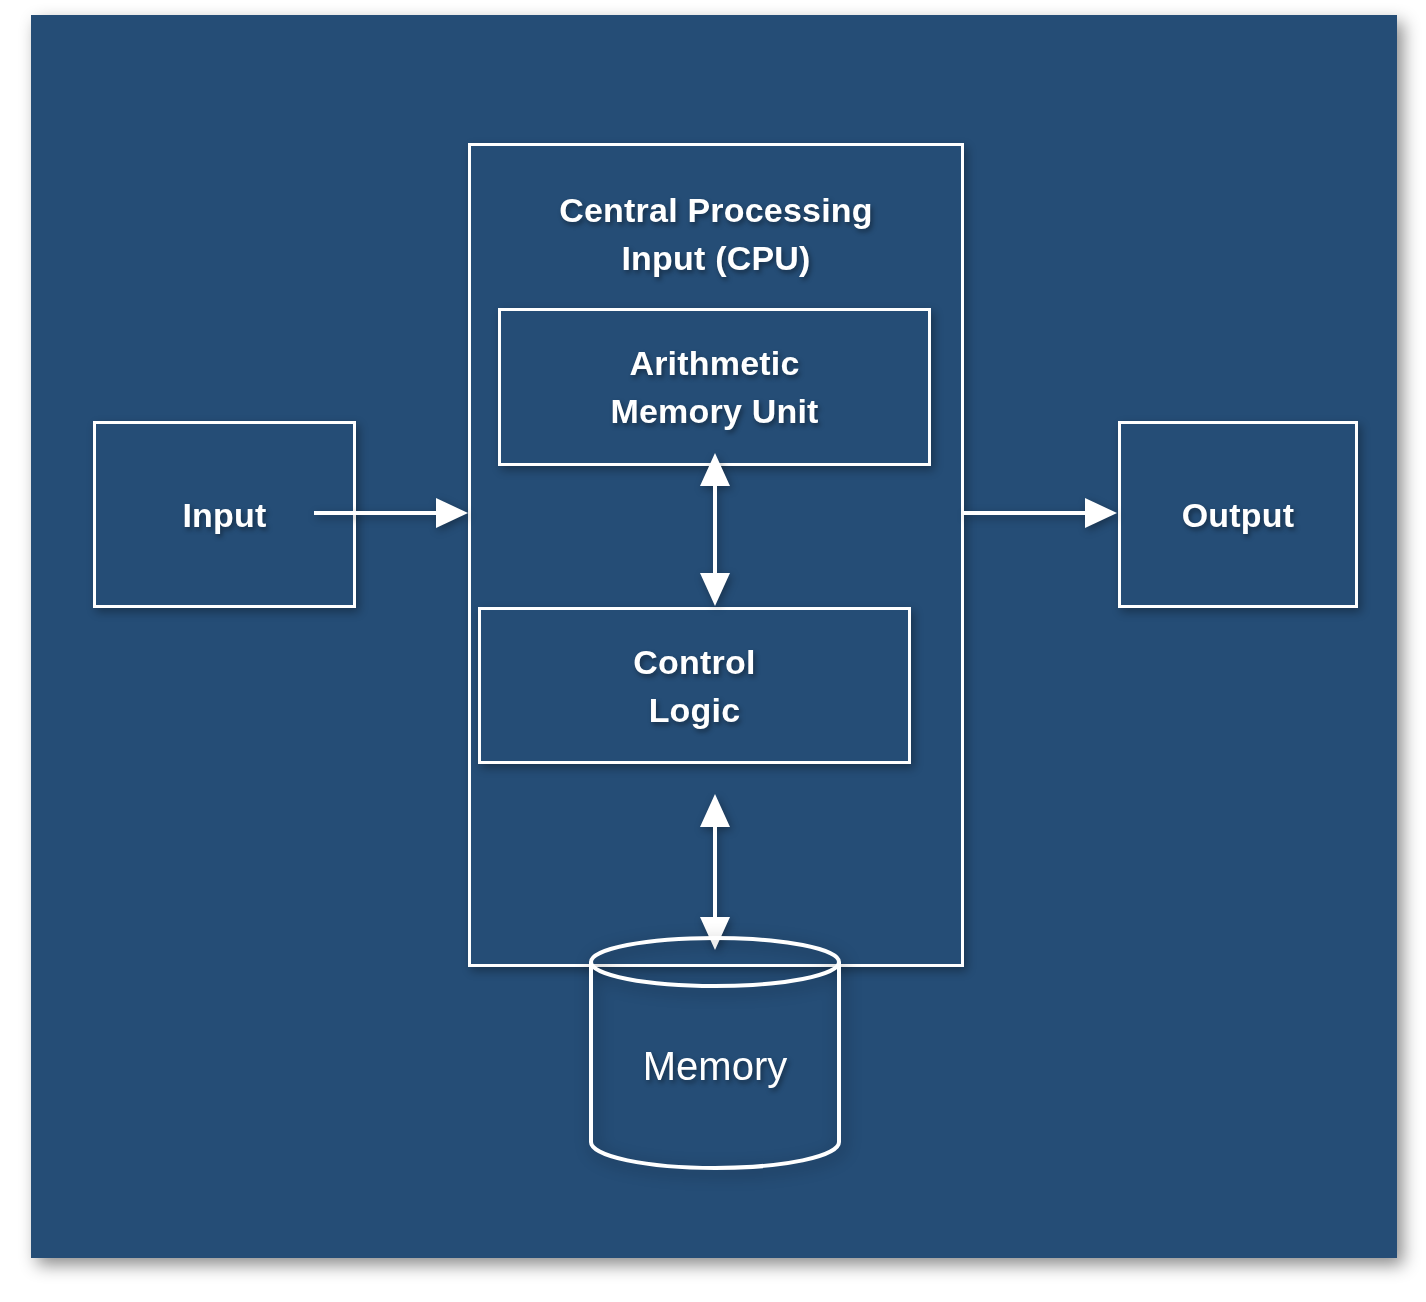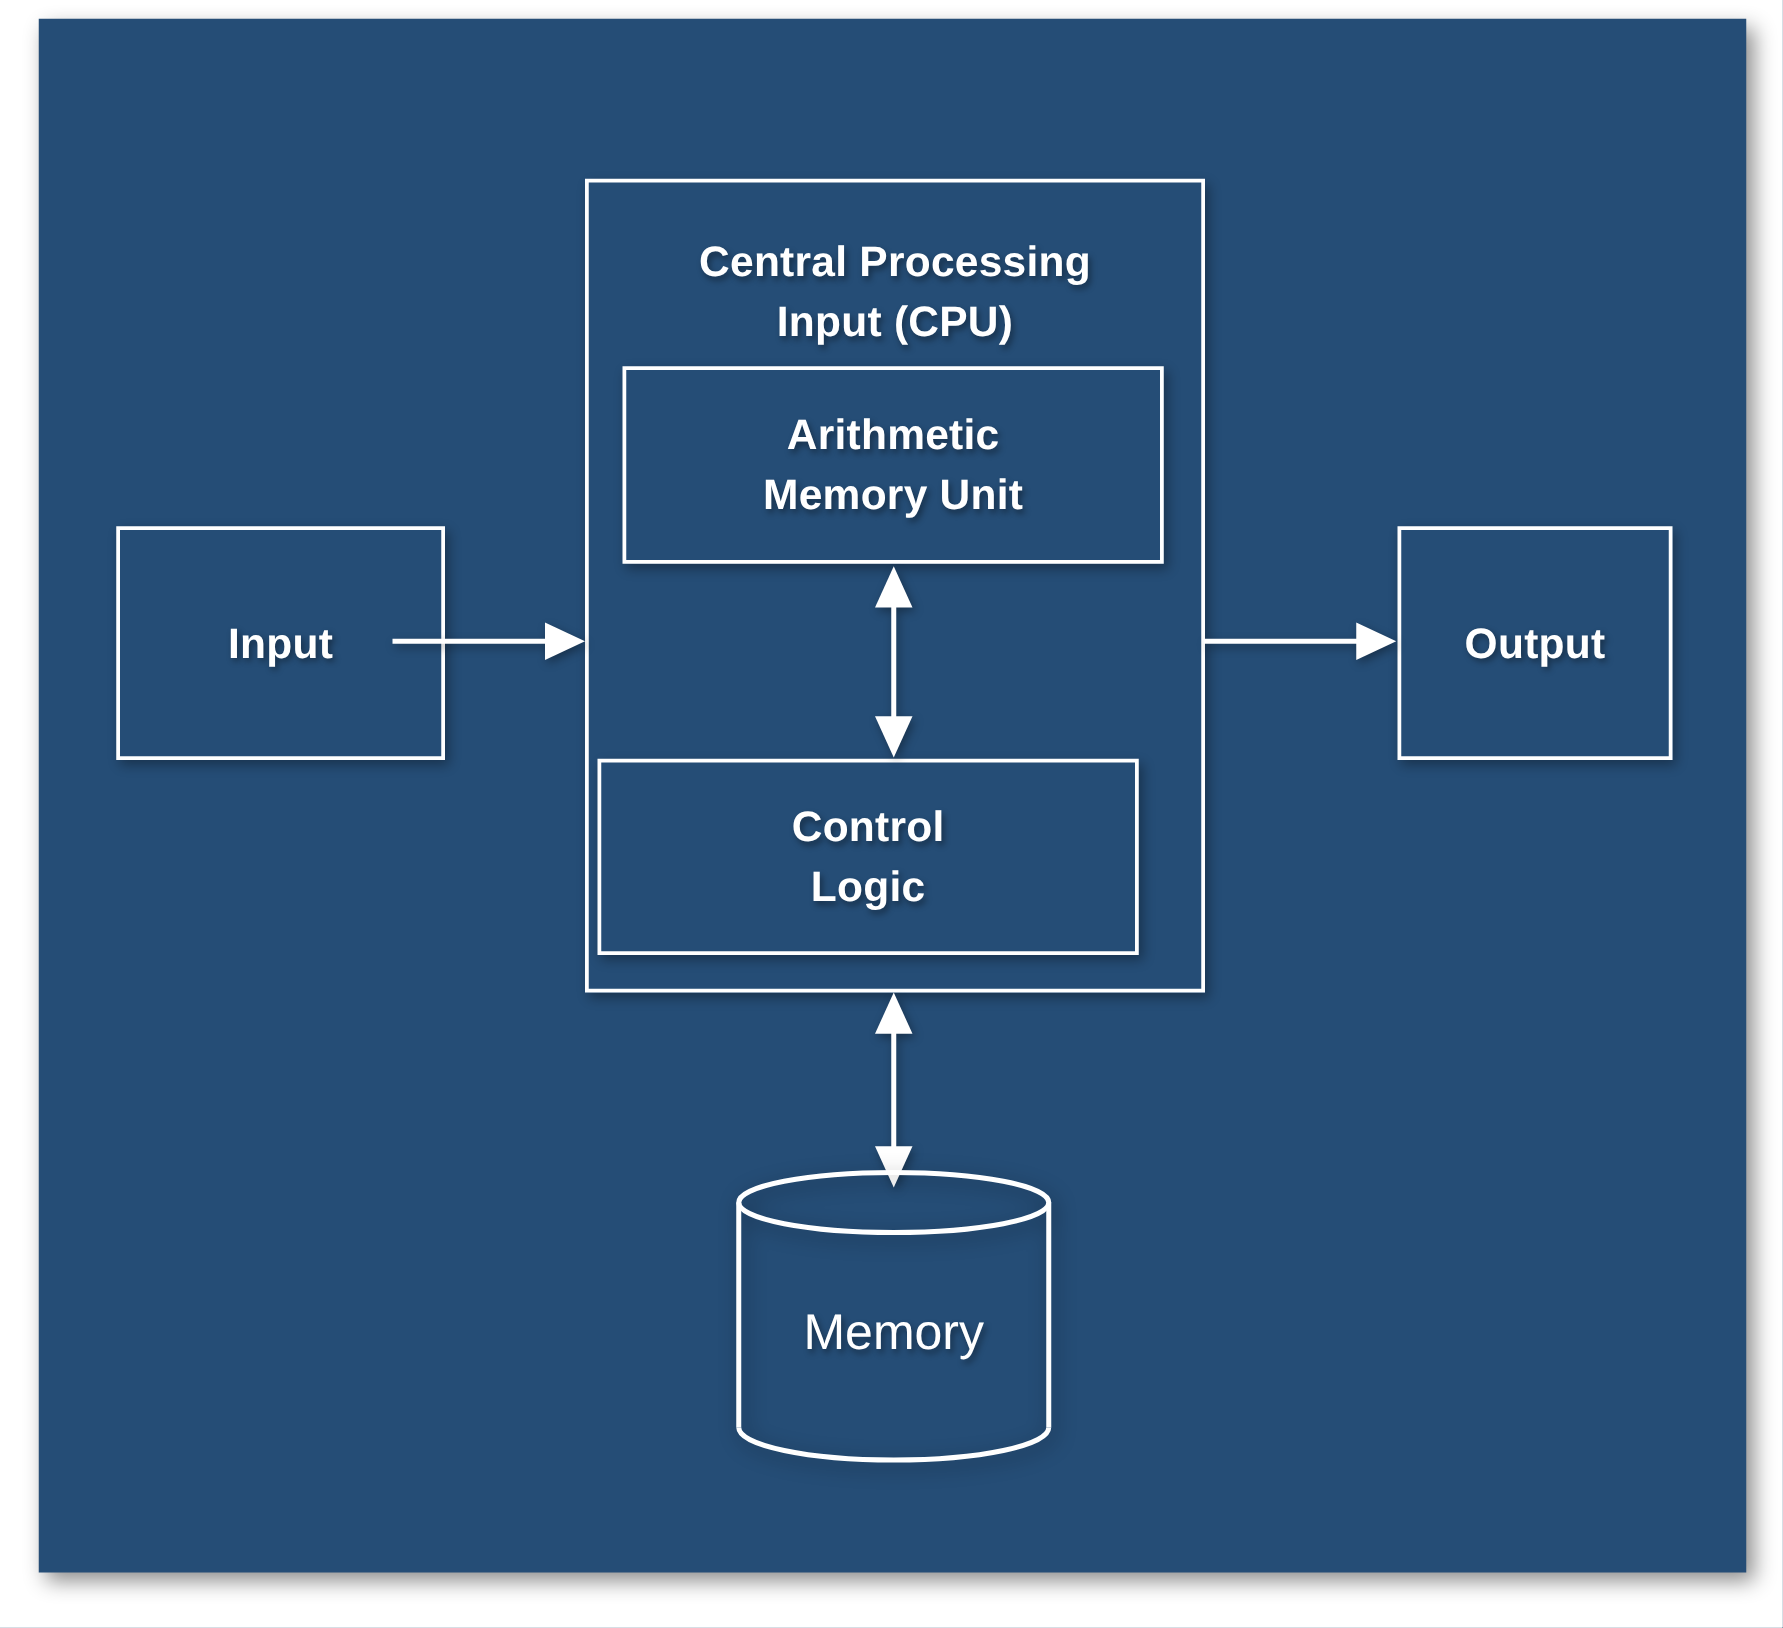--- a/index.html
+++ b/index.html
@@ -43,38 +43,38 @@
     font-weight: bold;
     font-size: 34px;
     line-height: 48px;
     letter-spacing: 0.2px;
     text-shadow: 2px 3px 5px rgba(0,0,0,0.40);
     box-shadow: 3px 4px 9px rgba(0,0,0,0.33);
   }
 
   
   #input-box   { left: 62px;  top: 406px; width: 263px; height: 187px; }
-  #output-box  { left: 1087px;top: 406px; width: 220px; height: 187px; }
+  #output-box  { left: 1087px;top: 406px; width: 240px; height: 187px; }
 
   #cpu-box {
-    left: 437px; top: 128px; width: 496px; height: 651px;
+    left: 437px; top: 128px; width: 496px; height: 824px;
     display: block;
     padding: 4px;
   }
   #cpu-title {
     position: absolute;
     left: 0; right: 0; top: 40px;
     text-align: center;
     color: #ffffff;
     font-weight: bold;
     font-size: 34px;
     line-height: 48px;
     text-shadow: 2px 3px 5px rgba(0,0,0,0.40);
   }
-  #alu-box     { left: 467px; top: 278px; width: 433px; height: 158px; }
+  #alu-box     { left: 467px; top: 293px; width: 433px; height: 158px; }
   #cu-box      { left: 447px; top: 592px; width: 433px; height: 157px; }
 
   
   .arrow-svg {
     position: absolute;
     overflow: visible;
     filter: drop-shadow(2px 3px 4px rgba(0,0,0,0.35));
   }
   .arrow-stroke { stroke: #ffffff; stroke-width: 4; fill: none; }
   .arrow-head   { fill: #ffffff; }

